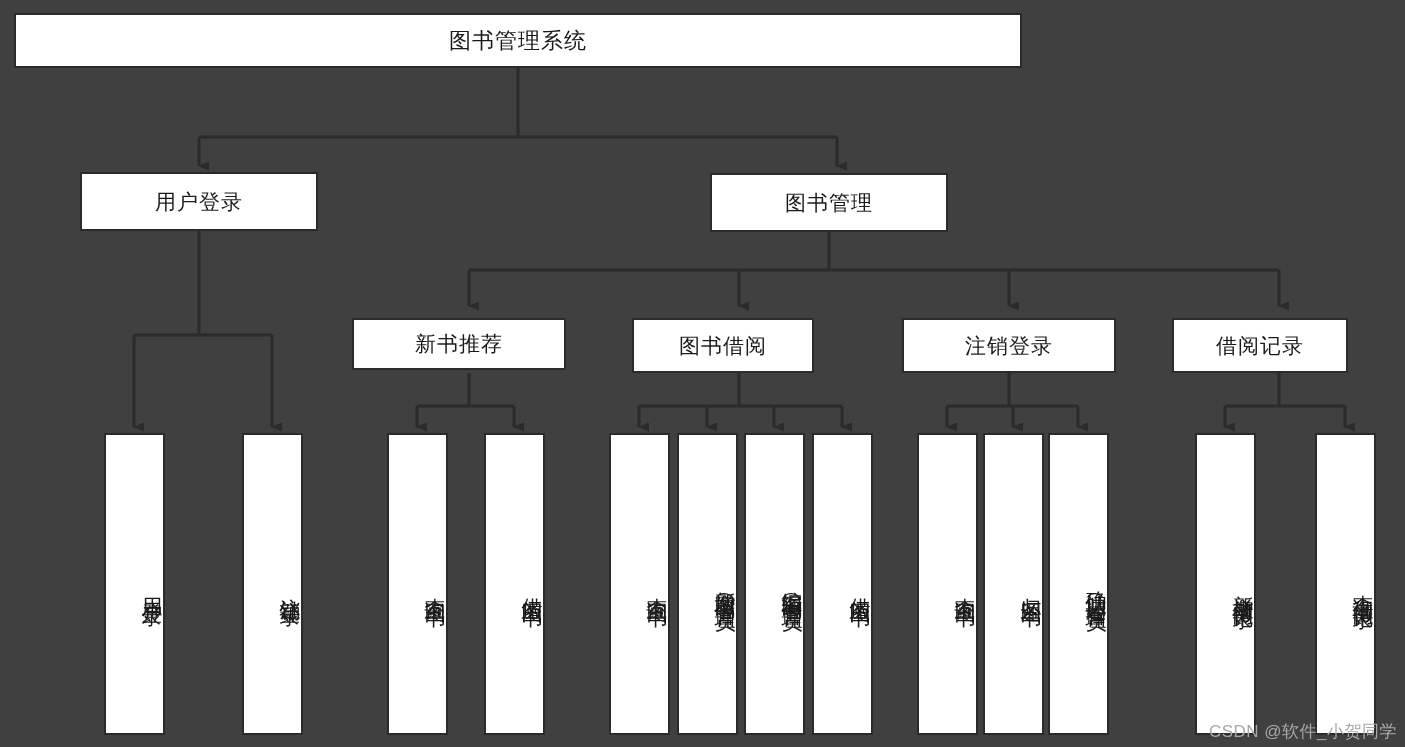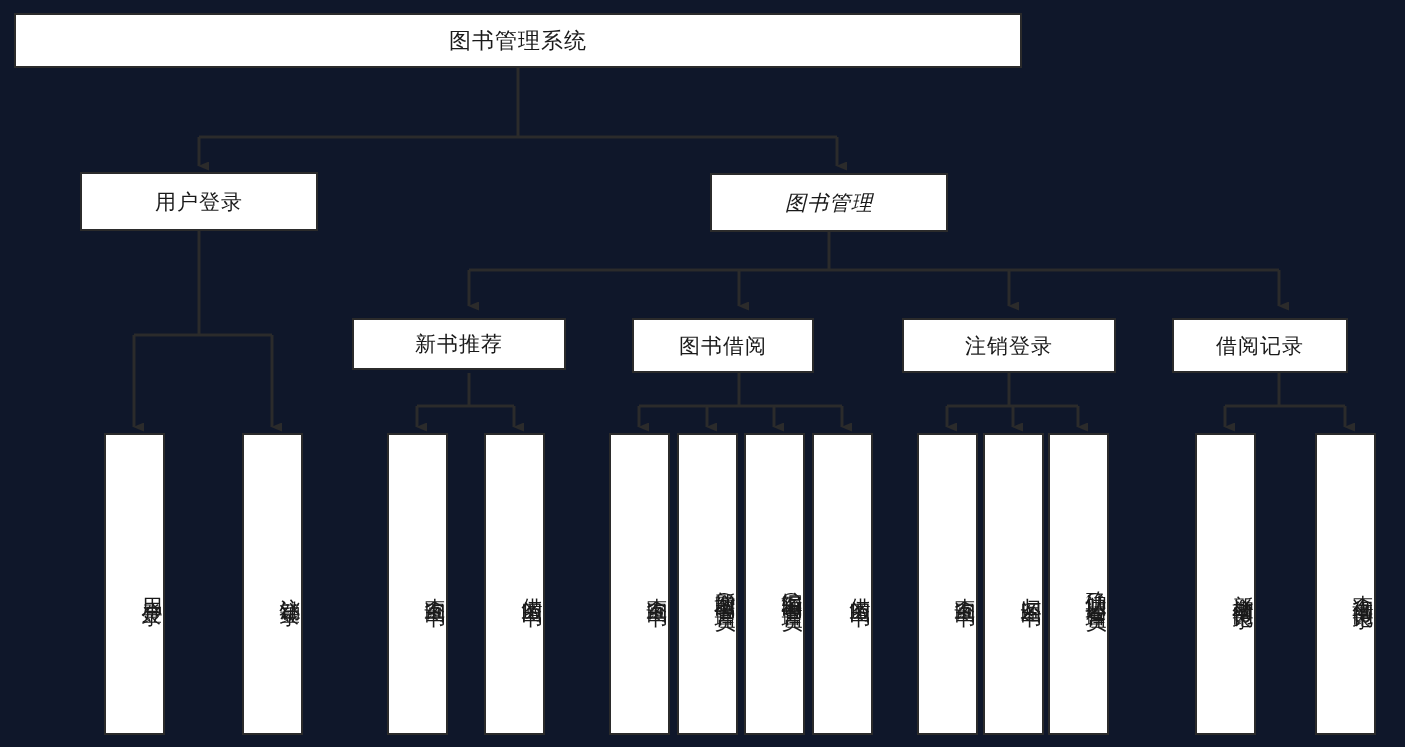--- a/index.html
+++ b/index.html
@@ -8,21 +8,21 @@
     padding: 0;
     background: #ffffff;
   }
   body {
     font-family: "Liberation Sans", "DejaVu Sans", sans-serif;
   }
   #canvas {
     position: relative;
     width: 1405px;
     height: 747px;
-    background: #0f172a;
+    background: #404040;
     overflow: hidden;
   }
   #edges {
     position: absolute;
     left: 0;
     top: 0;
     width: 1405px;
     height: 747px;
     pointer-events: none;
   }
@@ -127,21 +127,21 @@
   </svg>
 
   <div class="node node-h node-root" style="left:14px; top:13px; width:1008px; height:55px;">
     <span>图书管理系统</span>
   </div>
 
   <div class="node node-h" style="left:80px; top:172px; width:238px; height:59px;">
     <span>用户登录</span>
   </div>
 
-  <div class="node node-h" style="left:710px; top:173px; width:238px; height:59px;font-style:italic;">
+  <div class="node node-h" style="left:710px; top:173px; width:238px; height:59px;">
     <span>图书管理</span>
   </div>
 
   <div class="node node-h" style="left:352px; top:318px; width:214px; height:52px;">
     <span>新书推荐</span>
   </div>
 
   <div class="node node-h" style="left:632px; top:318px; width:182px; height:55px;">
     <span>图书借阅</span>
   </div>
@@ -199,14 +199,15 @@
   </div>
 
   <div class="node node-v" style="left:1195px; top:433px; width:61px; height:302px;">
     <span>新增借阅记录</span>
   </div>
 
   <div class="node node-v" style="left:1315px; top:433px; width:61px; height:302px;">
     <span>查询借阅记录</span>
   </div>
 
+  <div class="watermark">CSDN @软件_小贺同学</div>
 
 </div>
 
 </body></html>

